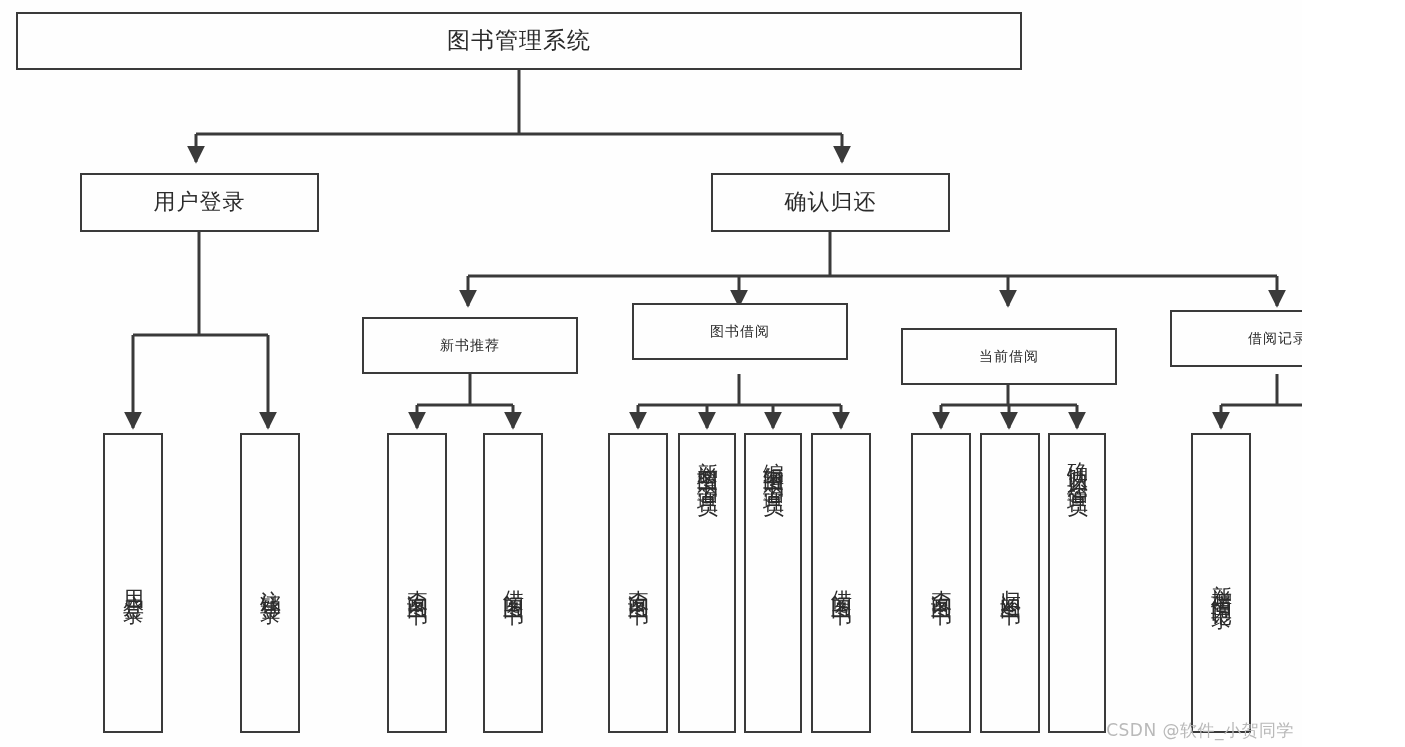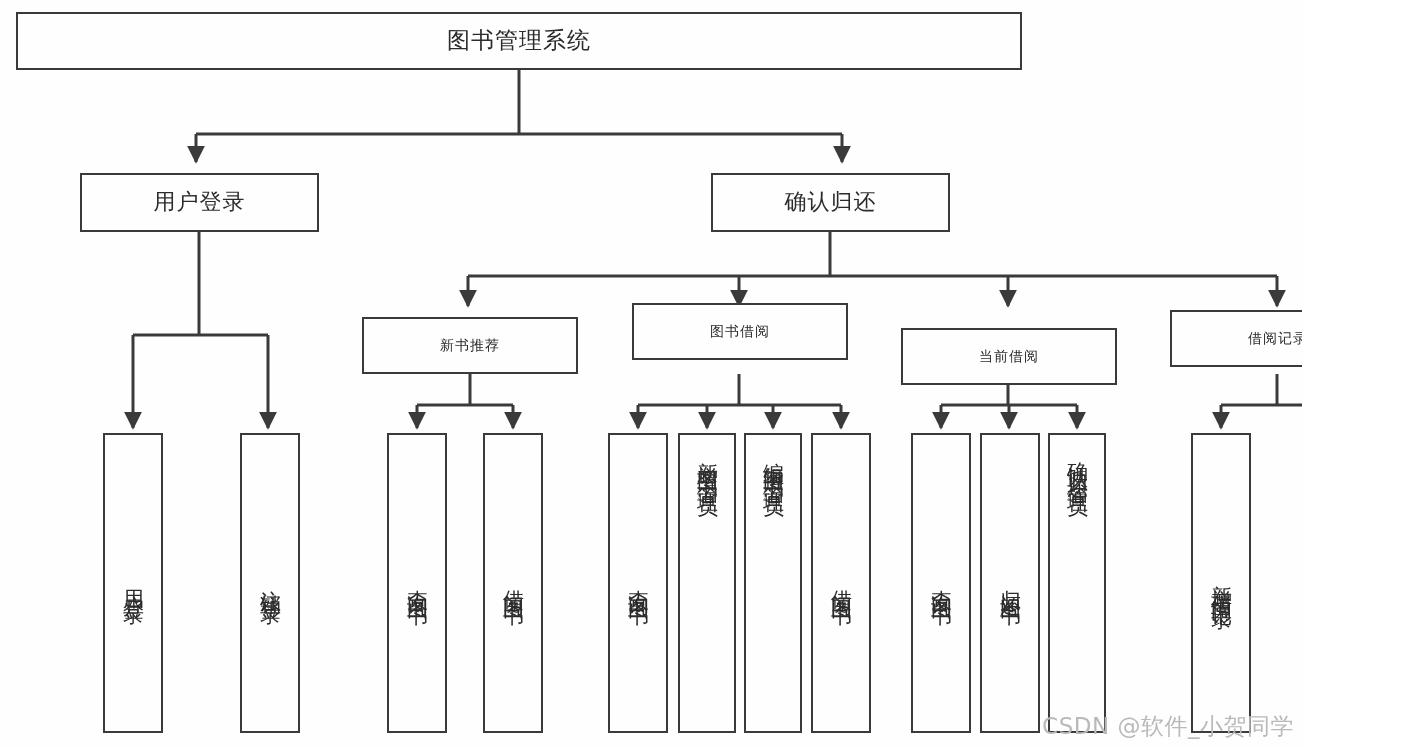--- a/index.html
+++ b/index.html
@@ -62,21 +62,21 @@
     text-orientation: upright;
     font-size: 21px;
     letter-spacing: 5px;
     line-height: 1;
     white-space: nowrap;
   }
   .watermark {
     position: absolute;
     right: 8px;
     bottom: 5px;
-    font-size: 23px;
+    font-size: 17px;
     color: #b9b9b9;
     z-index: 5;
     white-space: nowrap;
     letter-spacing: 0.5px;
   }
 </style>
 </head>
 <body>
 
 <div id="diagram-root">

